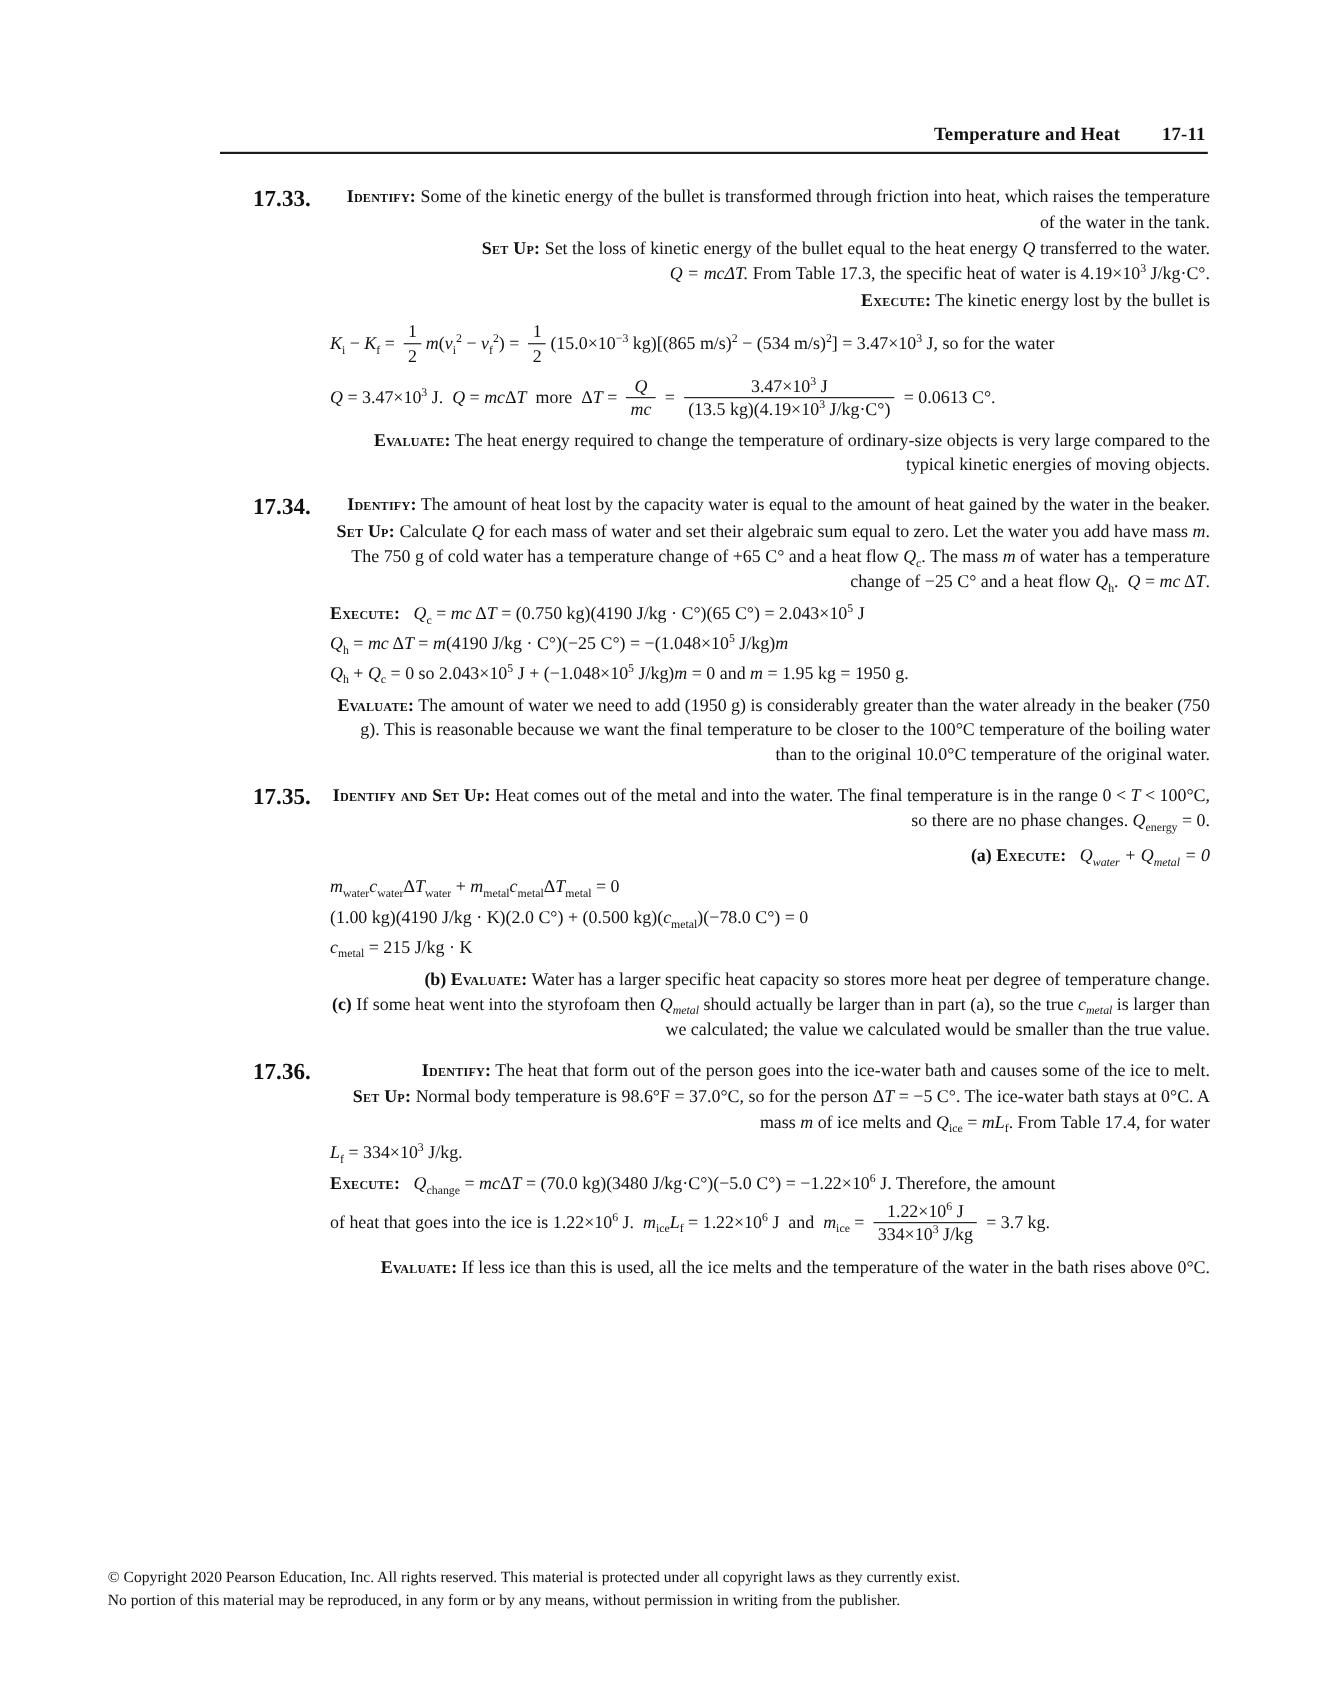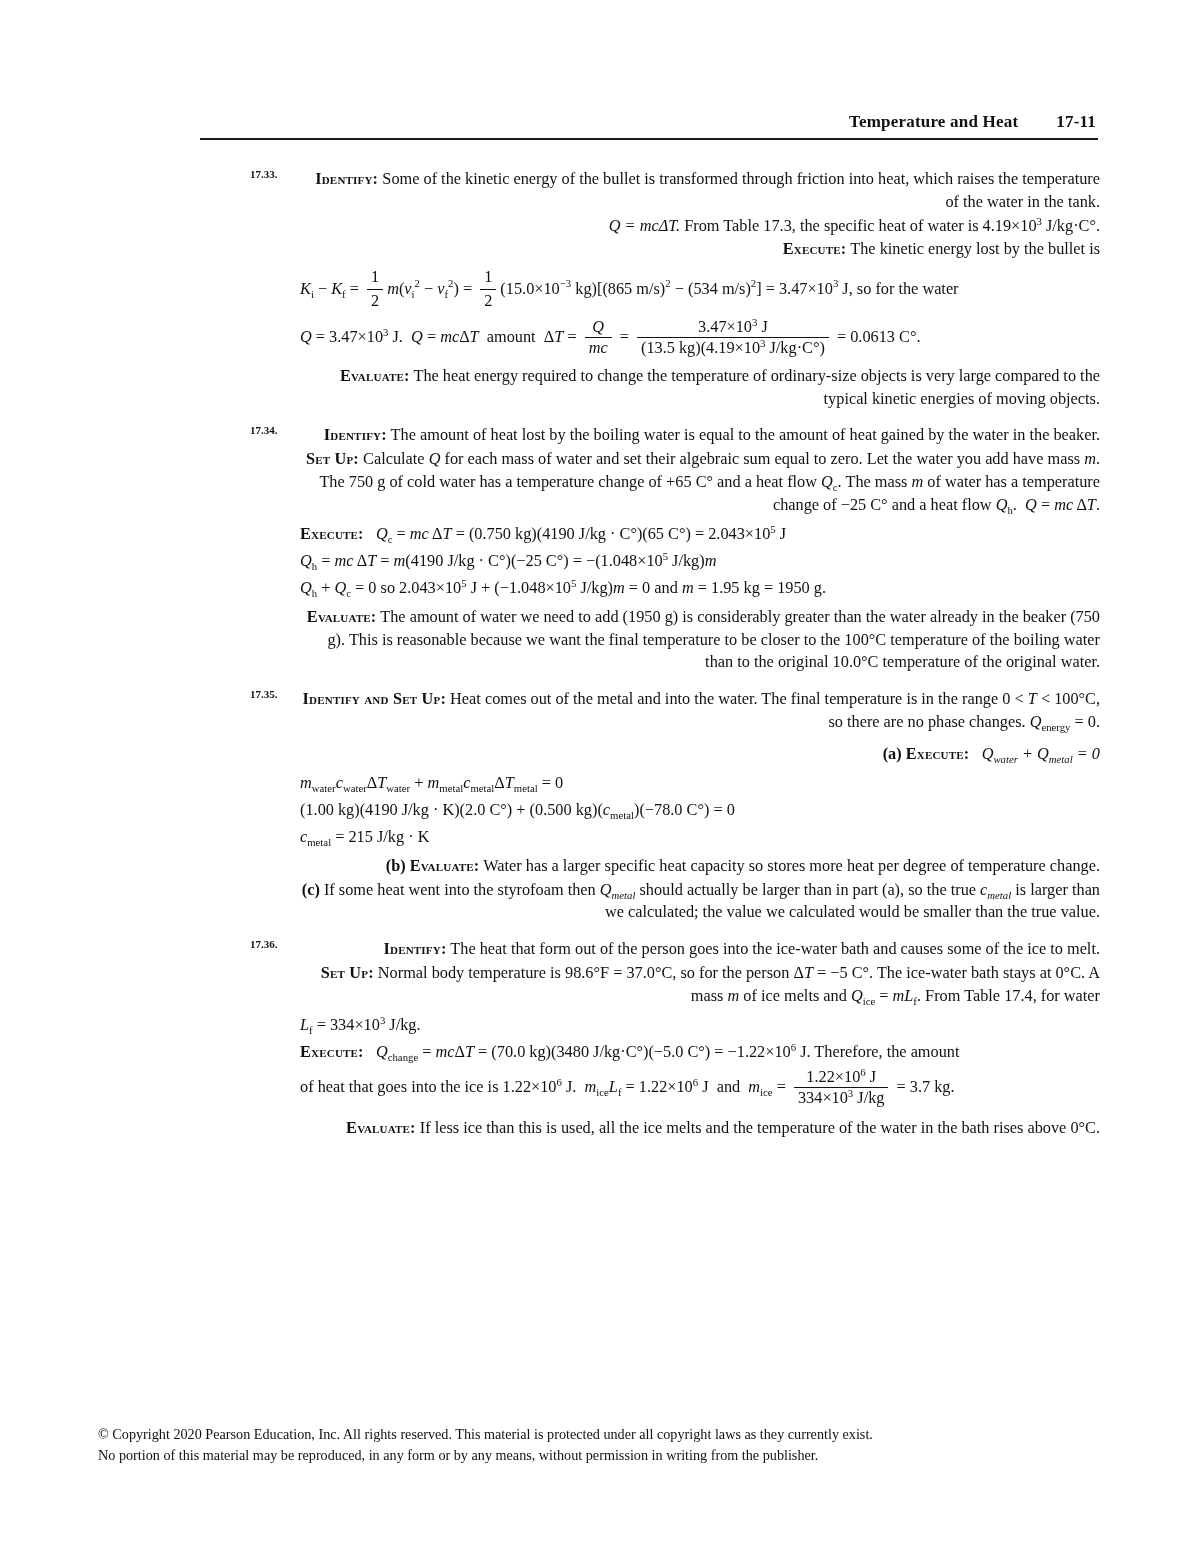--- a/index.html
+++ b/index.html
@@ -55,22 +55,21 @@
   .prob {
     position: relative;
     margin-bottom: 14px;
   }
   .prob-num {
     position: absolute;
     left: 30px;
     top: 0;
     width: 62px;
     font-weight: bold;
-    font-size: 11px;
-    margin-left: 20px;
+    font-size: 21px;
   }
   .prob-body {
     margin-left: 100px;
     width: 800px;
   }
 
   p.t {
     margin: 0 0 1px 0;
     font-size: 16.3px;
     line-height: 1.40;
@@ -137,39 +136,45 @@
   <div class="content">
 
     <div class="prob">
       <div class="prob-num">17.33.</div>
       <div class="prob-body">
         <p class="t">
           <span class="sc">Identify:</span>
           <span>Some of the kinetic energy of the bullet is transformed through friction into heat, which raises the temperature of the water in the tank.</span>
         </p>
         <p class="t">
+          <span class="sc">Set Up:</span>
+          <span>Set the loss of kinetic energy of the bullet equal to the heat energy</span>
+          <span class="mi">Q</span>
+          <span>transferred to the water.</span>
+        </p>
+        <p class="t">
           <span class="mi"><i>Q</i> = <i>mc</i>Δ<i>T</i>.</span>
           <span>From Table 17.3, the specific heat of water is</span>
           <span>4.19×10<sup class="e">3</sup> J/kg·C°.</span>
         </p>
         <p class="t">
           <span class="sc">Execute:</span>
           <span>The kinetic energy lost by the bullet is</span>
         </p>
 
         <div class="math">
           <i>K</i><sub class="e">i</sub> − <i>K</i><sub class="e">f</sub> =
           <span class="frac"><span class="num">1</span><span class="den">2</span></span><i>m</i>(<i>v</i><sub class="e">i</sub><sup class="e">2</sup> − <i>v</i><sub class="e">f</sub><sup class="e">2</sup>) =
           <span class="frac"><span class="num">1</span><span class="den">2</span></span>(15.0×10<sup class="e">−3</sup> kg)[(865 m/s)<sup class="e">2</sup> − (534 m/s)<sup class="e">2</sup>] = 3.47×10<sup class="e">3</sup> J, so for the water
         </div>
 
         <div class="math tallrow">
           <i>Q</i> = 3.47×10<sup class="e">3</sup> J.&nbsp;
           <i>Q</i> = <i>mc</i>Δ<i>T</i>&nbsp;
-          <span>amount</span>&nbsp;
+          <span>more</span>&nbsp;
           Δ<i>T</i> =
           <span class="frac">
             <span class="num"><i>Q</i></span>
             <span class="den"><i>mc</i></span>
           </span>
           =
           <span class="frac">
             <span class="num">3.47×10<sup class="e">3</sup> J</span>
             <span class="den">(13.5 kg)(4.19×10<sup class="e">3</sup> J/kg·C°)</span>
           </span>
@@ -181,21 +186,21 @@
           <span>The heat energy required to change the temperature of ordinary-size objects is very large compared to the typical kinetic energies of moving objects.</span>
         </p>
       </div>
     </div>
 
     <div class="prob">
       <div class="prob-num">17.34.</div>
       <div class="prob-body">
         <p class="t">
           <span class="sc">Identify:</span>
-          <span>The amount of heat lost by the boiling water is equal to the amount of heat gained by the water in the beaker.</span>
+          <span>The amount of heat lost by the capacity water is equal to the amount of heat gained by the water in the beaker.</span>
         </p>
         <p class="t">
           <span class="sc">Set Up:</span>
           <span>Calculate <i>Q</i> for each mass of water and set their algebraic sum equal to zero. Let the water you add have mass <i>m</i>. The 750 g of cold water has a temperature change of +65 C° and a heat flow <i>Q</i><sub class="e">c</sub>. The mass <i>m</i> of water has a temperature change of −25 C° and a heat flow <i>Q</i><sub class="e">h</sub>.&nbsp; <i>Q</i> = <i>mc</i> Δ<i>T</i>.</span>
         </p>
 
         <div class="math">
           <span class="sc">Execute:</span>&nbsp;&nbsp;
           <i>Q</i><sub class="e">c</sub> = <i>mc</i> Δ<i>T</i> = (0.750 kg)(4190 J/kg · C°)(65 C°) = 2.043×10<sup class="e">5</sup> J
         </div>

